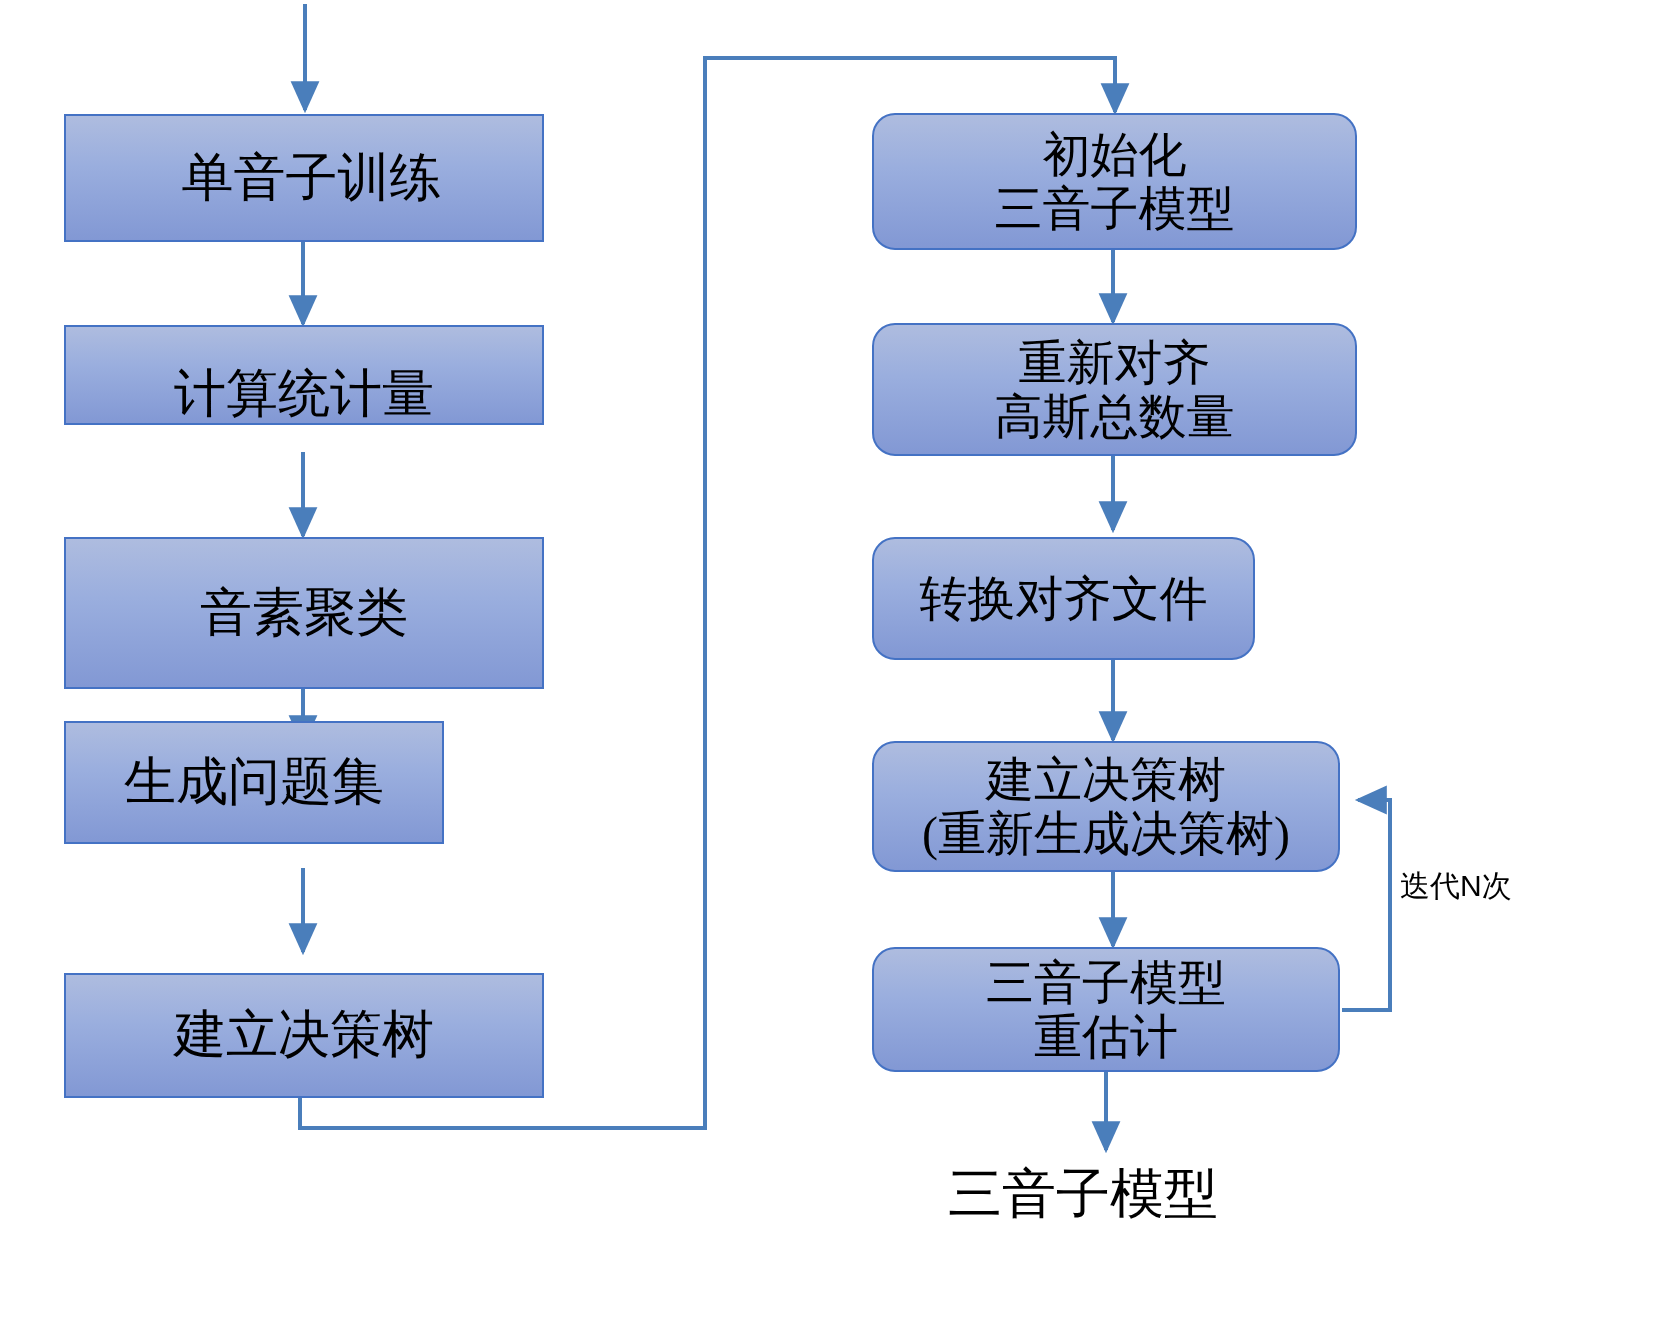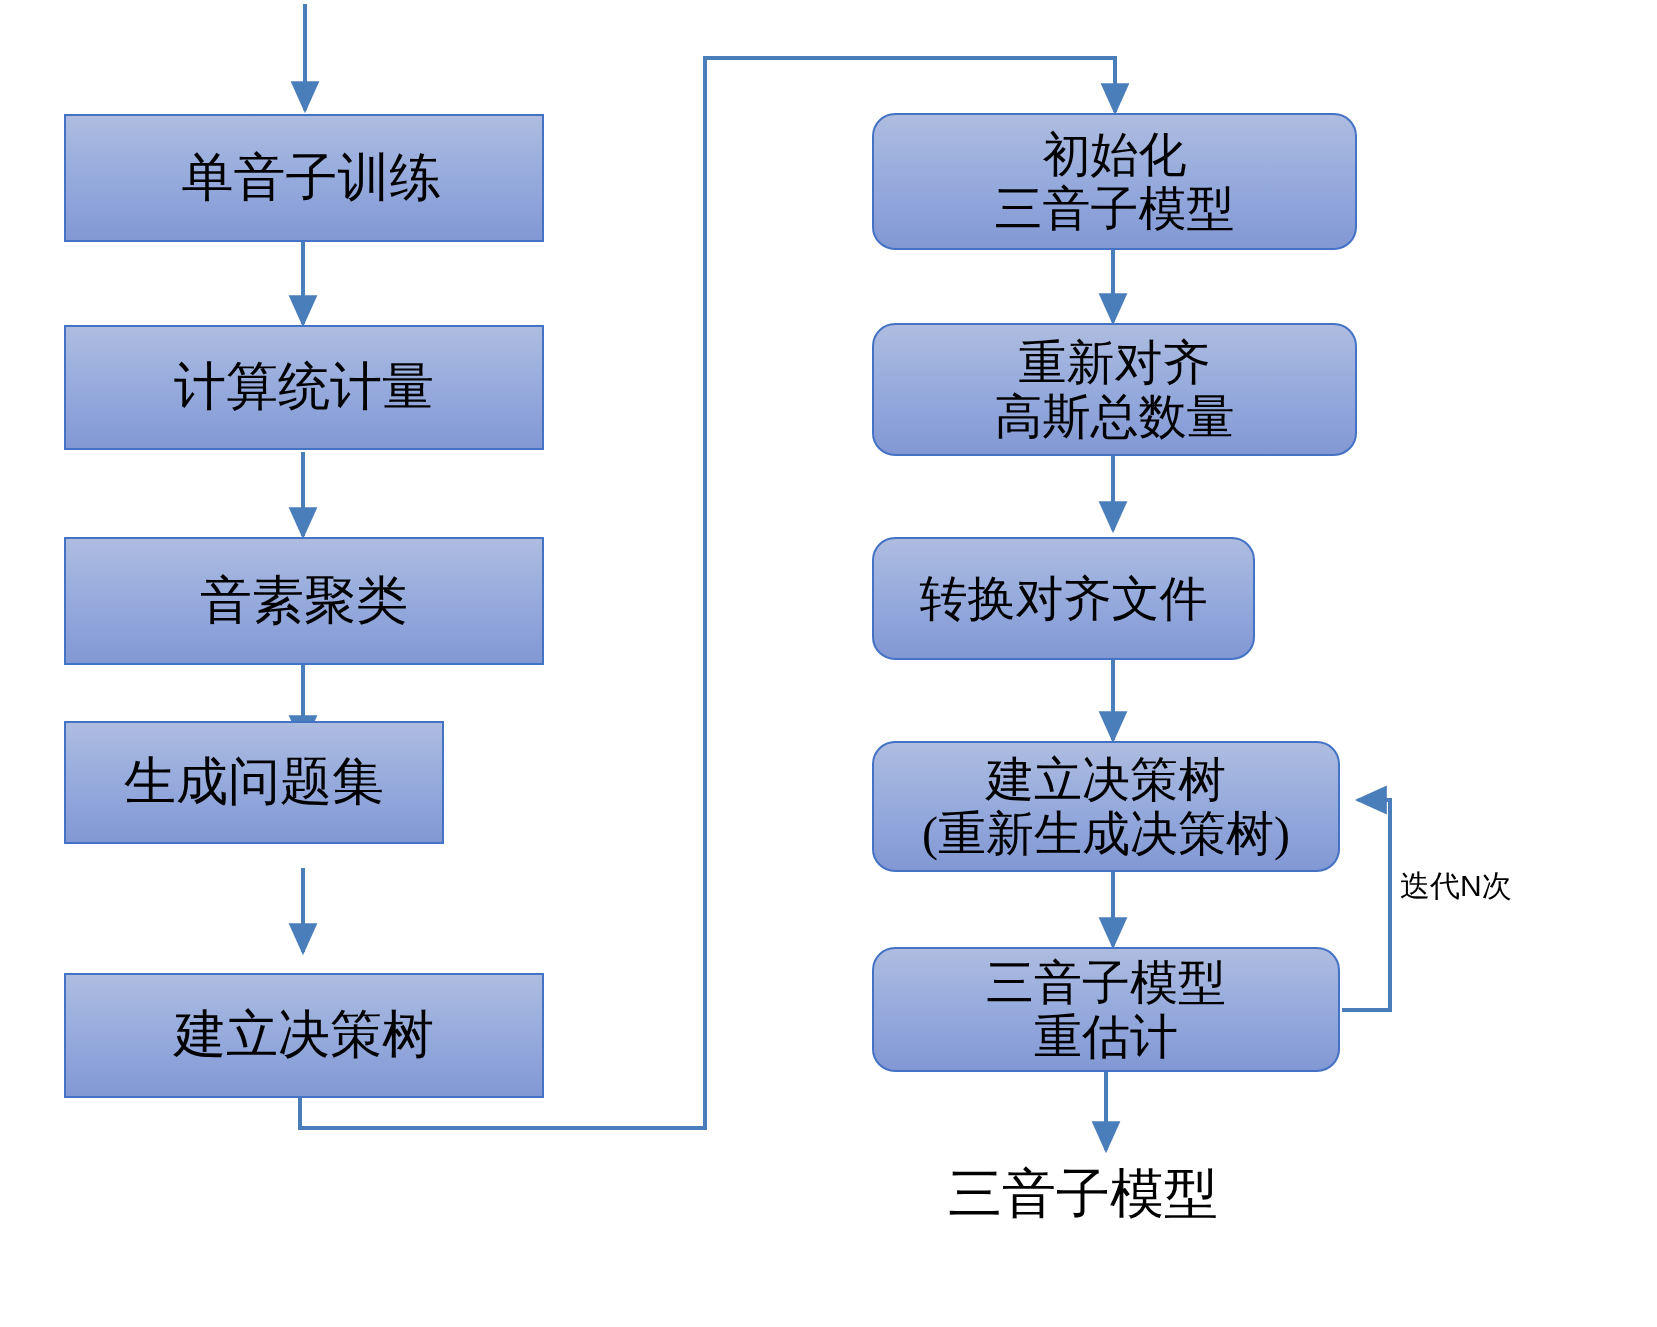--- a/index.html
+++ b/index.html
@@ -95,25 +95,25 @@
     <path class="wire" d="M1113,872 L1113,946" marker-end="url(#ah)"></path>
     <path class="wire" d="M1106,1072 L1106,1150" marker-end="url(#ah)"></path>
 
     <path class="wire" d="M1342,1010 L1390,1010 L1390,800 L1358,800" marker-end="url(#ahl)"></path>
   </svg>
 
   <div class="node nodetext-lg" style="left:64px; top:114px; width:480px; height:128px;padding-left:15px;">
     <span class="ln">单音子训练</span>
   </div>
 
-  <div class="node nodetext-lg" style="left:64px; top:325px; width:480px; height:125px;">
+  <div class="node nodetext-lg" style="left:64px; top:325px; width:480px; height:100px;justify-content:flex-end;">
     <span class="ln">计算统计量</span>
   </div>
 
-  <div class="node nodetext-lg" style="left:64px; top:537px; width:480px; height:128px;">
+  <div class="node nodetext-lg" style="left:64px; top:537px; width:480px; height:152px;">
     <span class="ln">音素聚类</span>
   </div>
 
   <div class="node nodetext-lg" style="left:64px; top:721px; width:380px; height:123px;">
     <span class="ln">生成问题集</span>
   </div>
 
   <div class="node nodetext-lg" style="left:64px; top:953px; width:480px; height:125px;margin-top:20px;">
     <span class="ln">建立决策树</span>
   </div>

